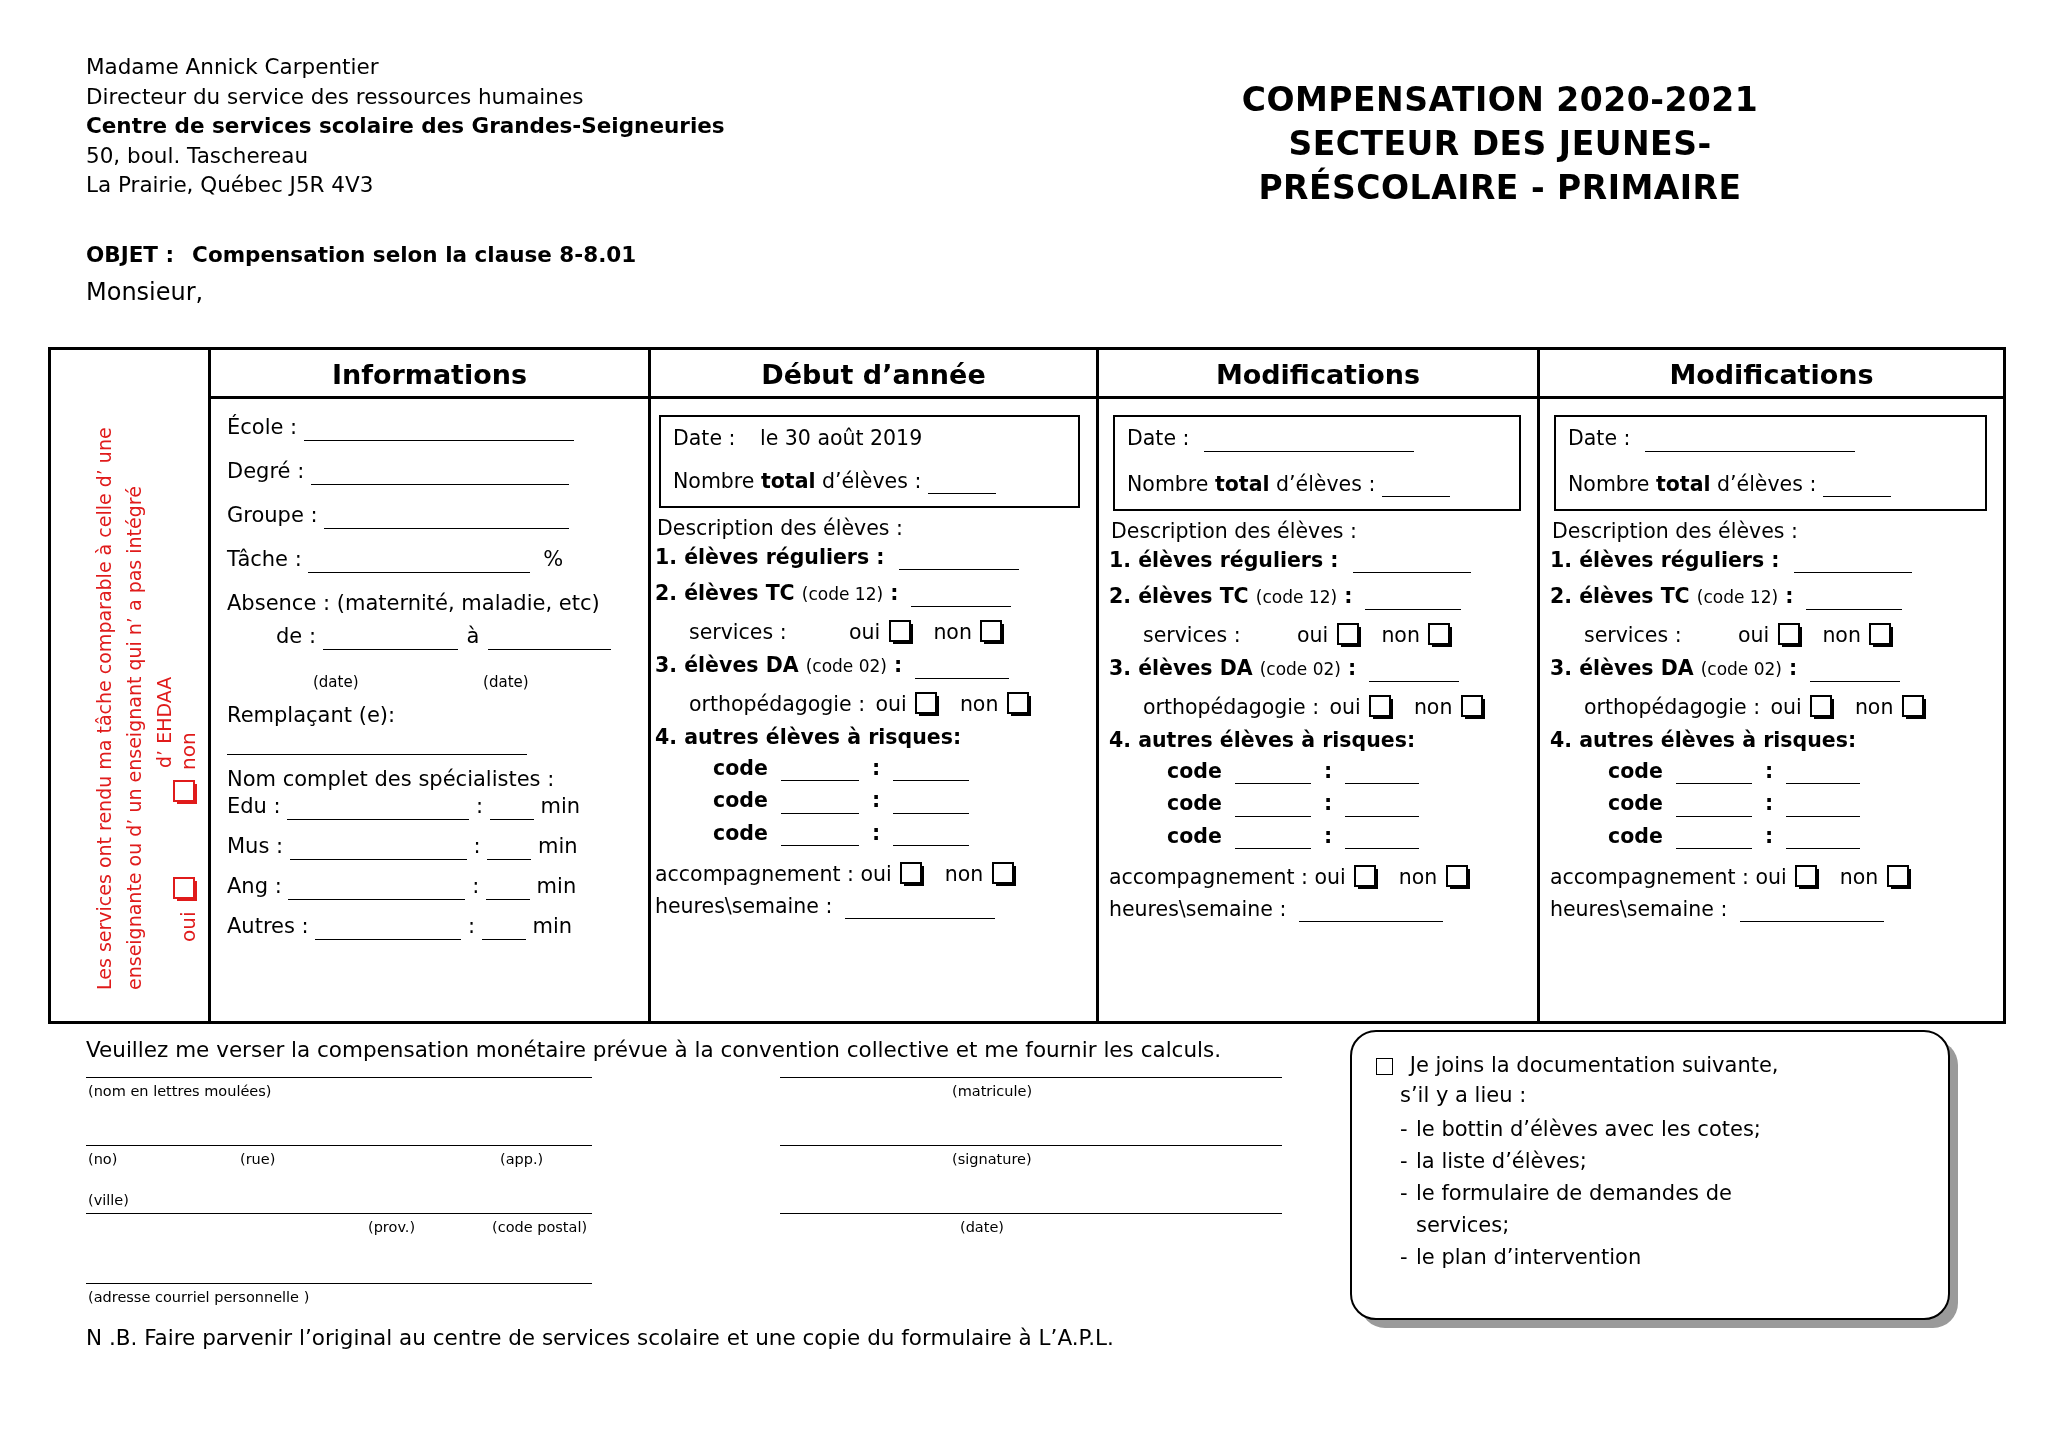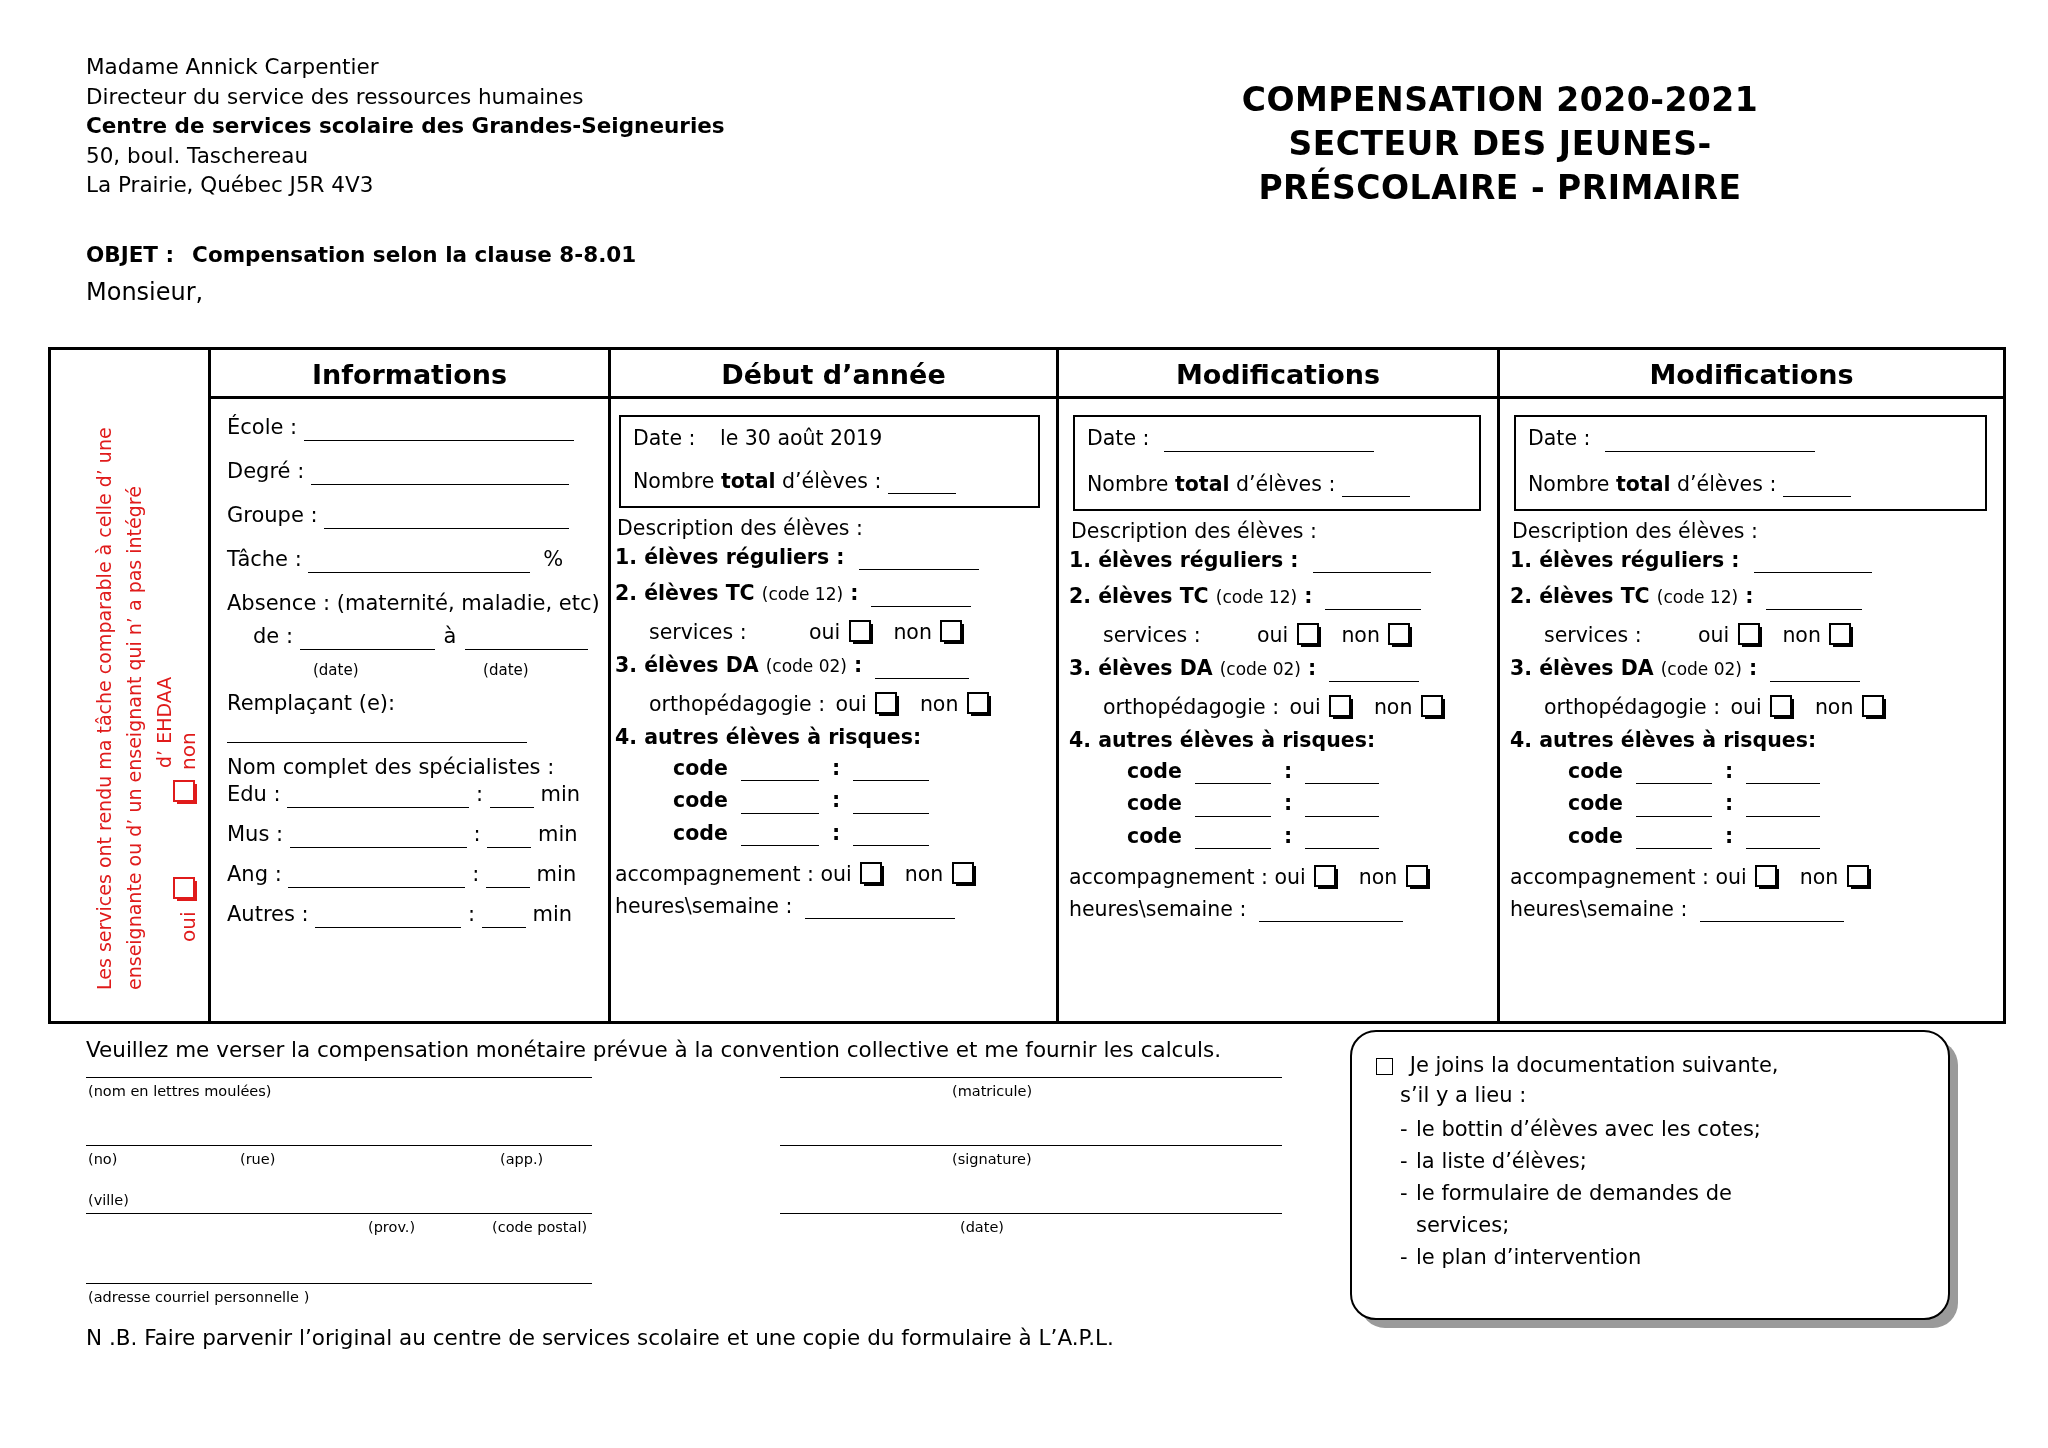--- a/index.html
+++ b/index.html
@@ -43,21 +43,21 @@
   #grid{
     position:absolute;left:48px;top:347px;
     width:1952px;height:671px;
     border:3.5px solid #000;
     display:flex;
     background:#fff;
   }
   .col{position:relative;height:100%;box-sizing:border-box;}
   .col.sep{border-right:3.5px solid #000;}
   .c-red{width:160px;}
-  .c-info{width:400px;}
+  .c-info{width:440px;}
   .c-deb{width:448px;}
   .c-mod{width:441px;}
   .c-mod2{width:auto;flex:1;}
 
   .colhead{
     text-align:center;font-size:27px;font-weight:bold;
     padding-top:9px;padding-bottom:6px;
     border-bottom:3.5px solid #000;
     white-space:nowrap;
   }
@@ -164,21 +164,21 @@
         <div class="irow">
           <span>Groupe :</span>
           <span class="ln2" style="width:245px;">&nbsp;</span>
         </div>
         <div class="irow">
           <span>Tâche :</span>
           <span class="ln2" style="width:222px;">&nbsp;</span>
           <span style="margin-left:6px;">%</span>
         </div>
         <div class="irow" style="margin-bottom:12px;">Absence : (maternité, maladie, etc)</div>
-        <div class="irow" style="margin-left:26px;margin-bottom:8px;">
+        <div class="irow" style="margin-left:26px;margin-bottom:20px;text-align:center;">
           <span>de :</span>
           <span class="ln2" style="width:135px;">&nbsp;</span>
           <span style="margin:0 2px;">à</span>
           <span class="ln2" style="width:123px;">&nbsp;</span>
         </div>
         <div style="margin-left:86px;margin-bottom:14px;">
           <span class="tiny">(date)</span>
           <span class="tiny" style="margin-left:118px;">(date)</span>
         </div>
         <div class="irow" style="margin-bottom:6px;">Remplaçant (e):</div>

